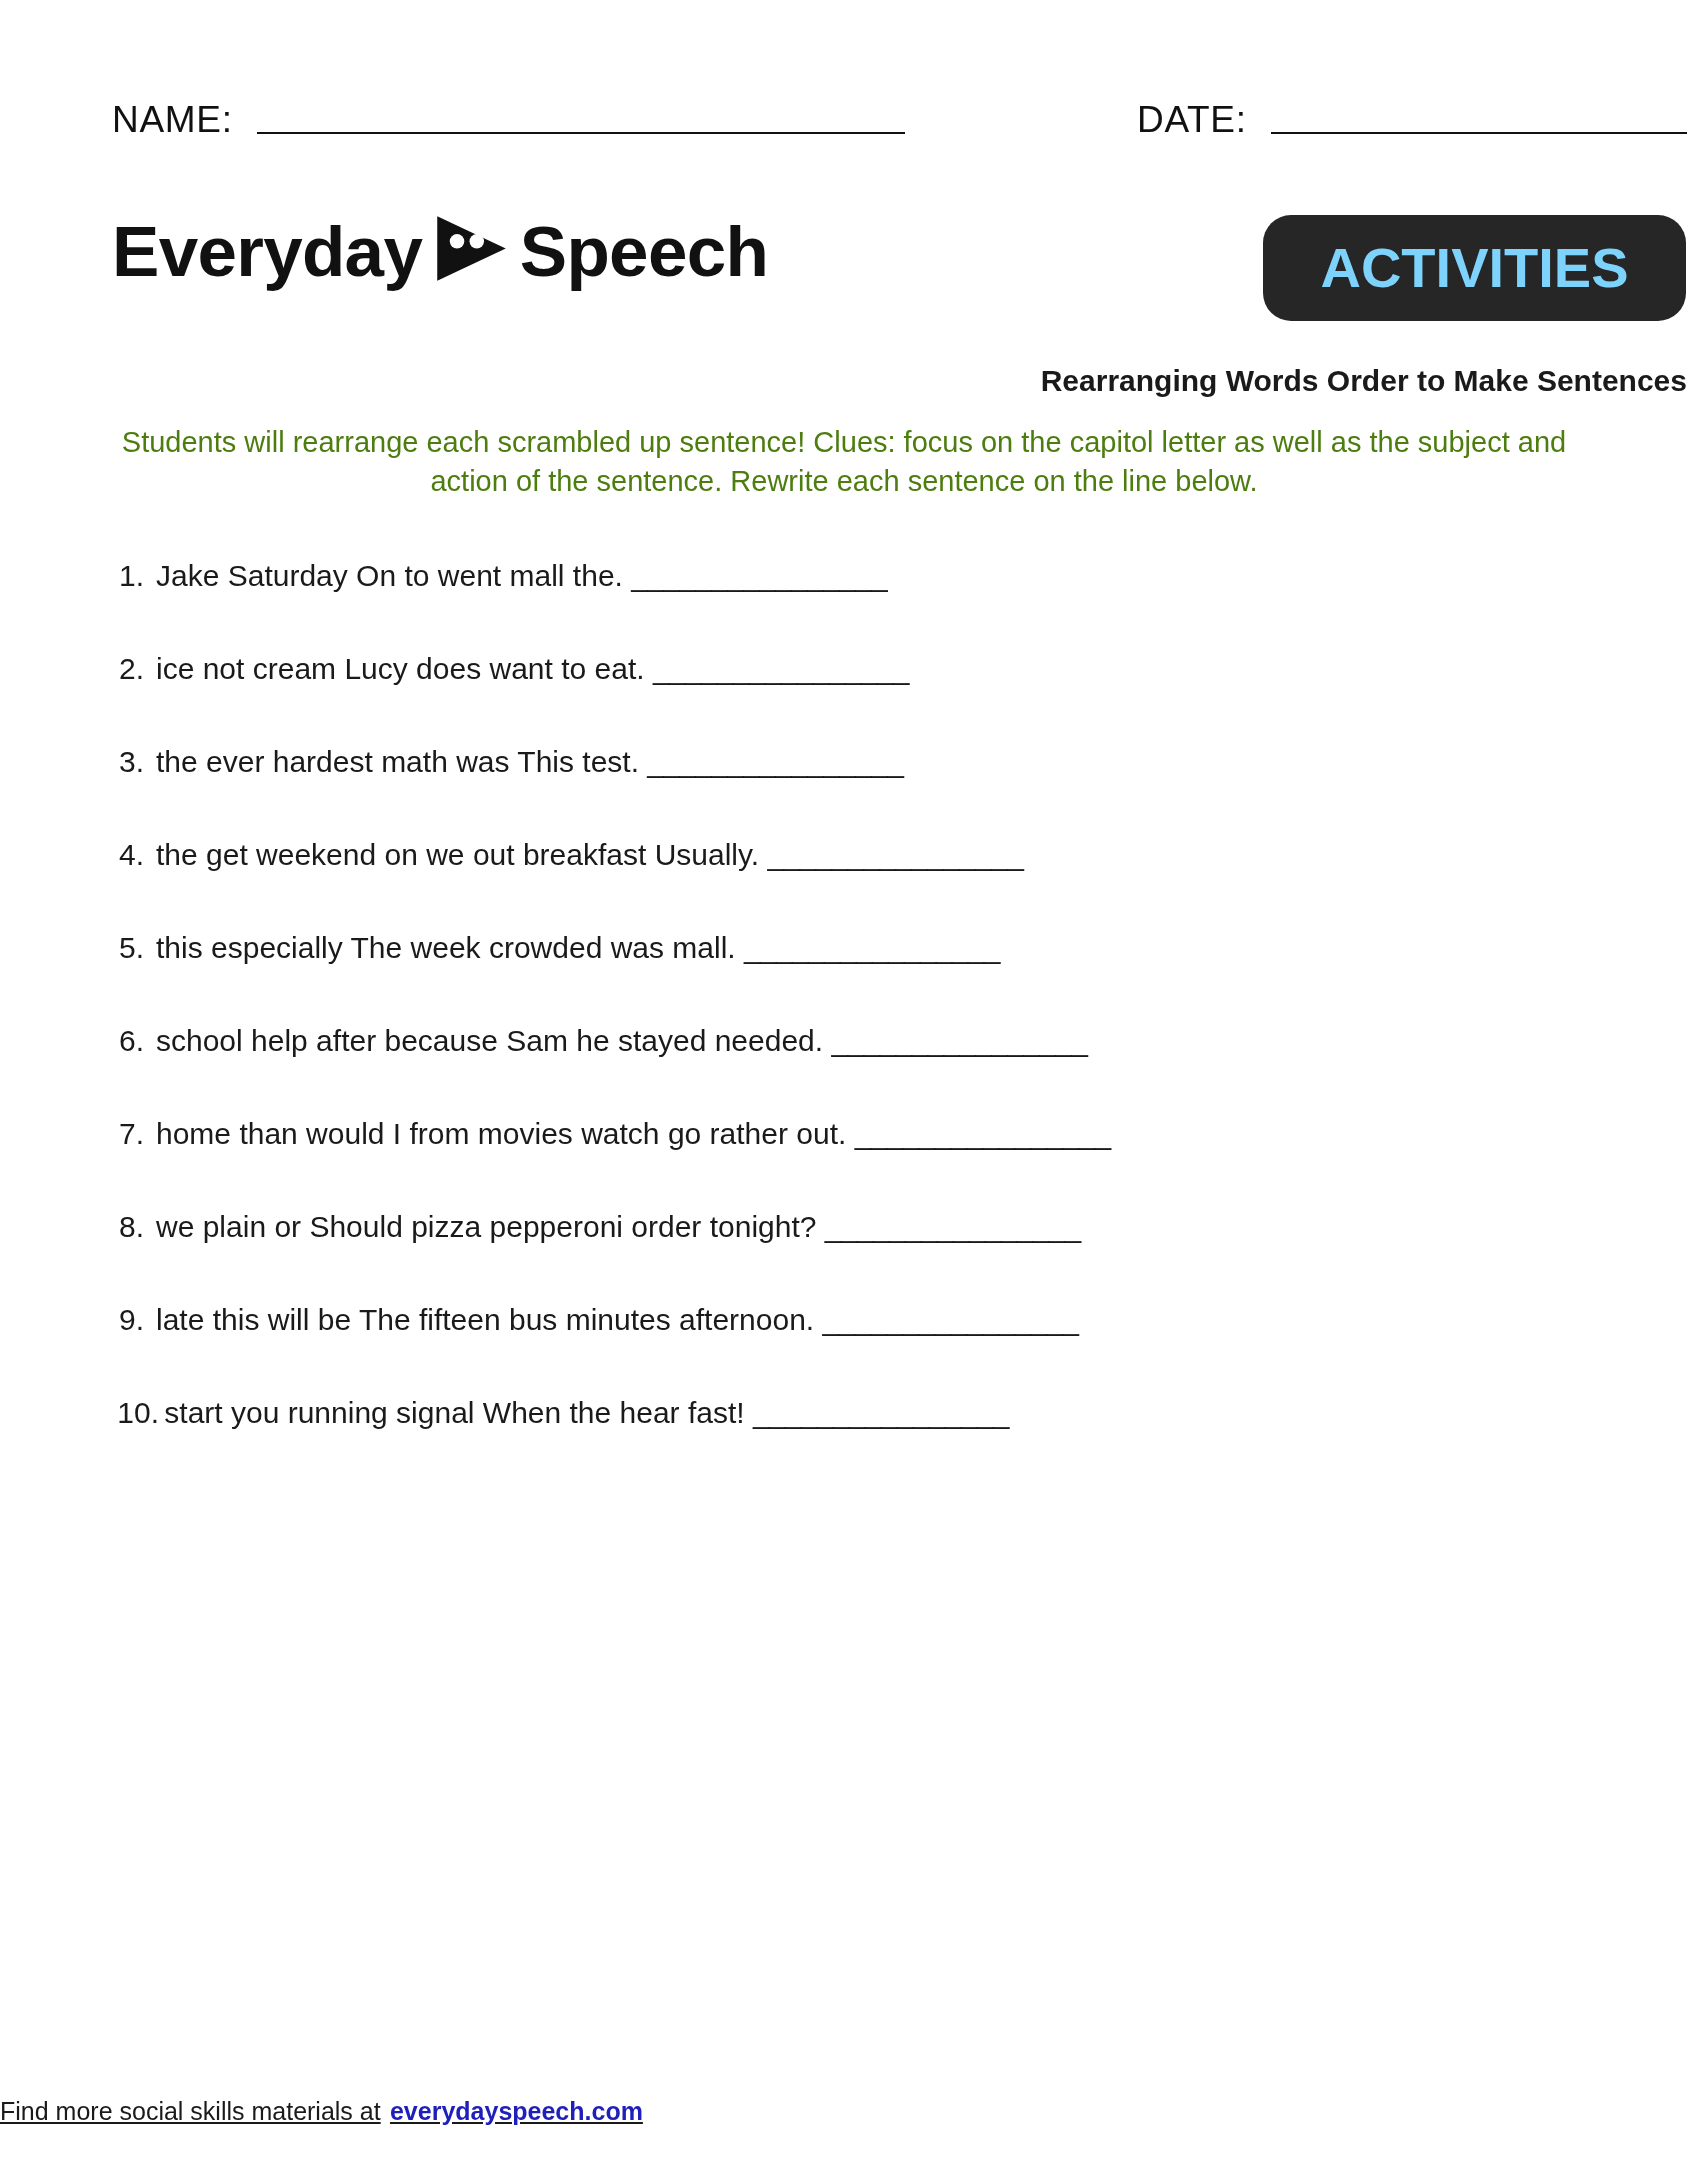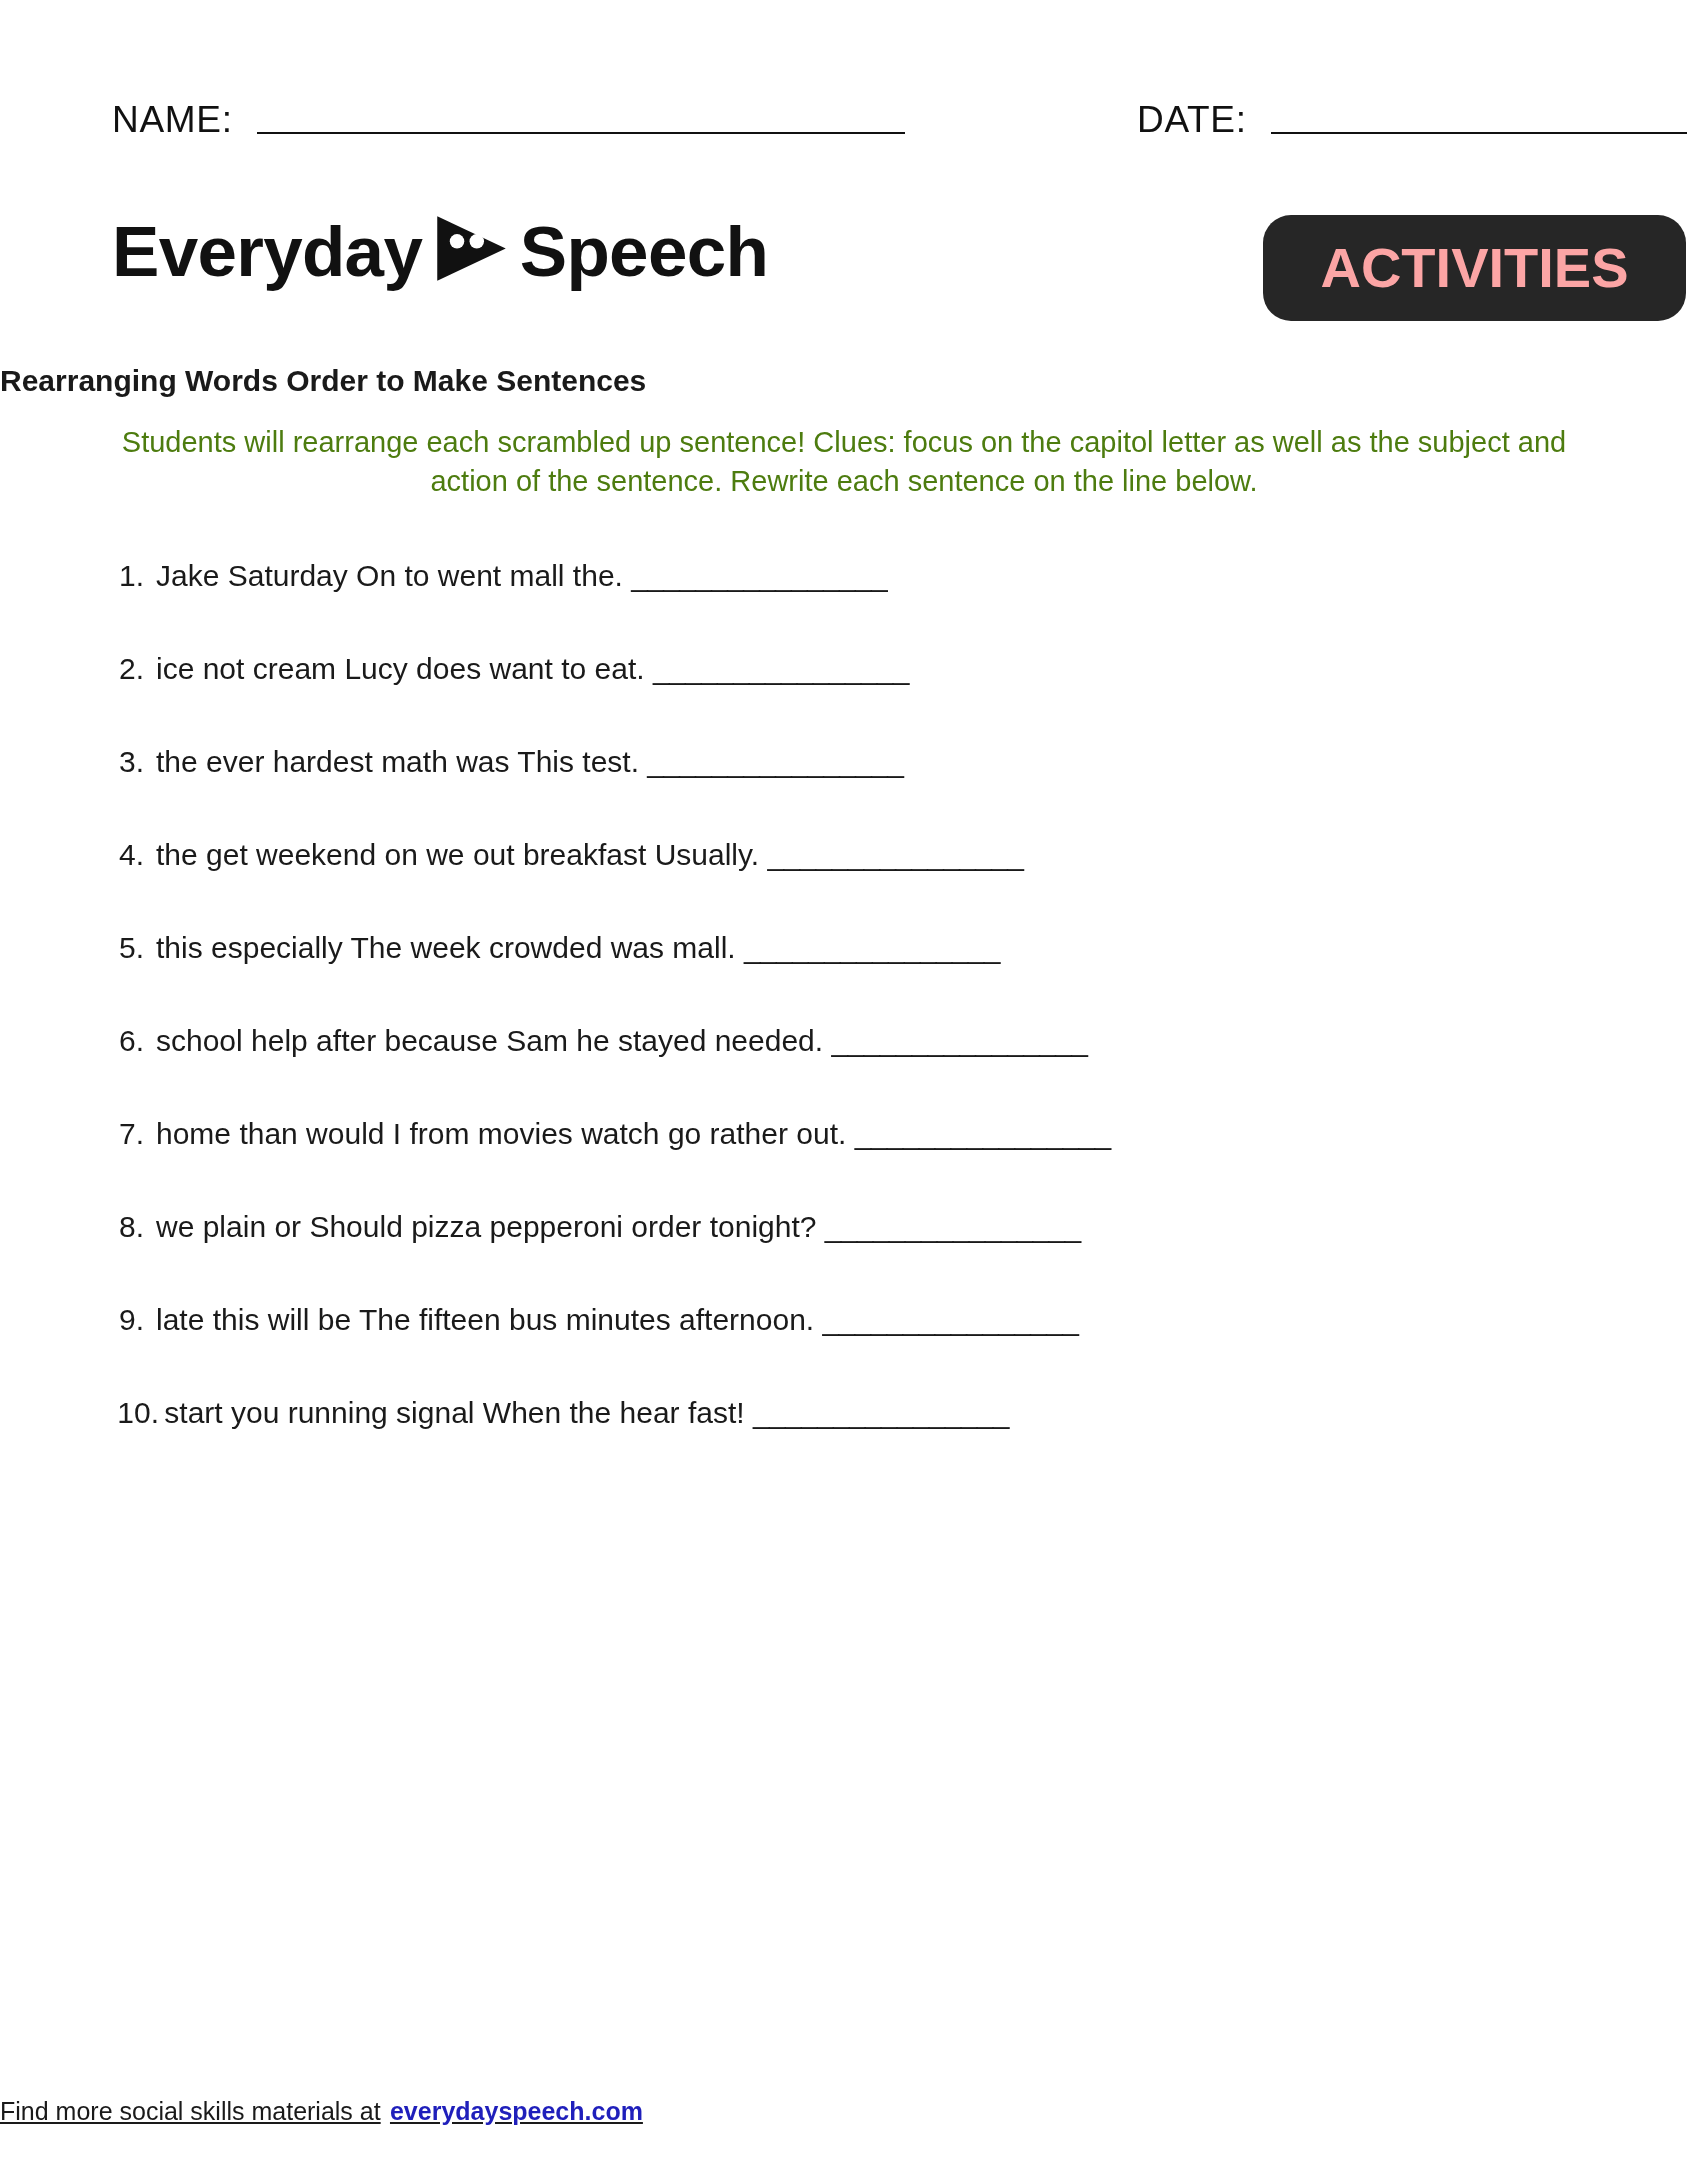--- a/index.html
+++ b/index.html
@@ -74,35 +74,35 @@
     margin: 0 9.3px;
   }
   .activities-badge {
     position: absolute;
     left: 1151px;
     top: 10.6px;
     width: 423px;
     height: 106px;
     background: #262626;
     border-radius: 28px;
-    color: #fca5a5;
+    color: #7dd3fc;
     font-size: 56px;
     font-weight: bold;
     letter-spacing: 0px;
     text-align: center;
     line-height: 106px;
   }
 
   
   .ws-title {
     position: absolute;
     left: 0;
     top: 364px;
     width: 1687px;
-    text-align: left;
+    text-align: right;
     font-size: 30px;
     font-weight: bold;
     color: #1a1a1a;
   }
   .ws-instructions {
     position: absolute;
     left: 93px;
     top: 423px;
     width: 1502px;
     text-align: center;

